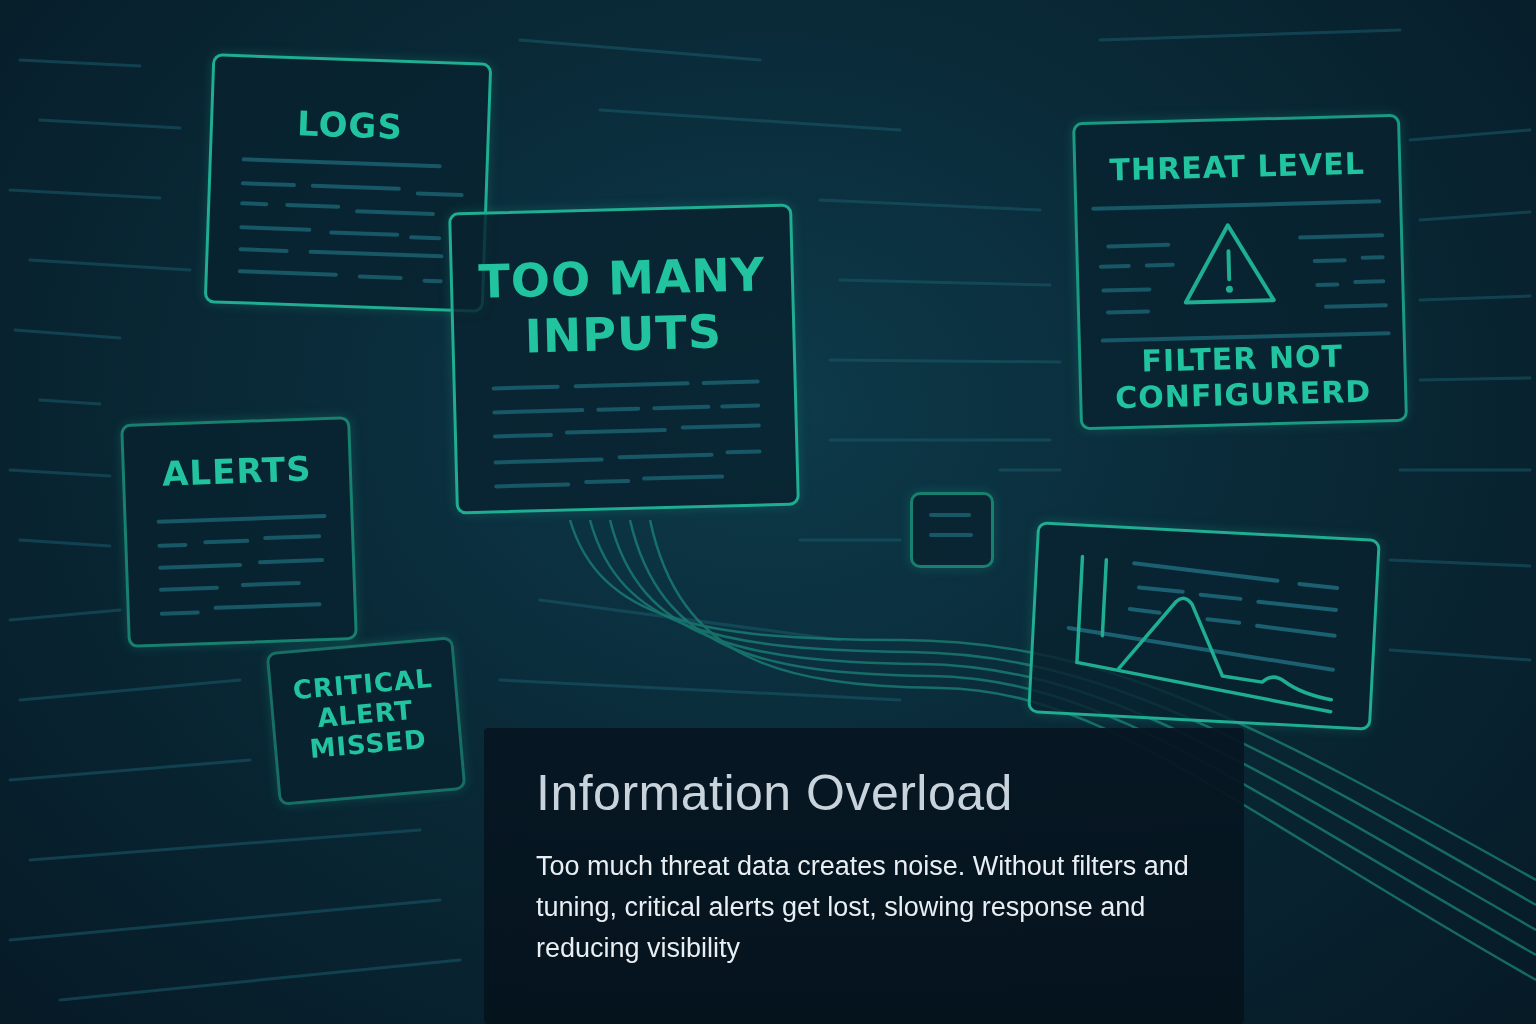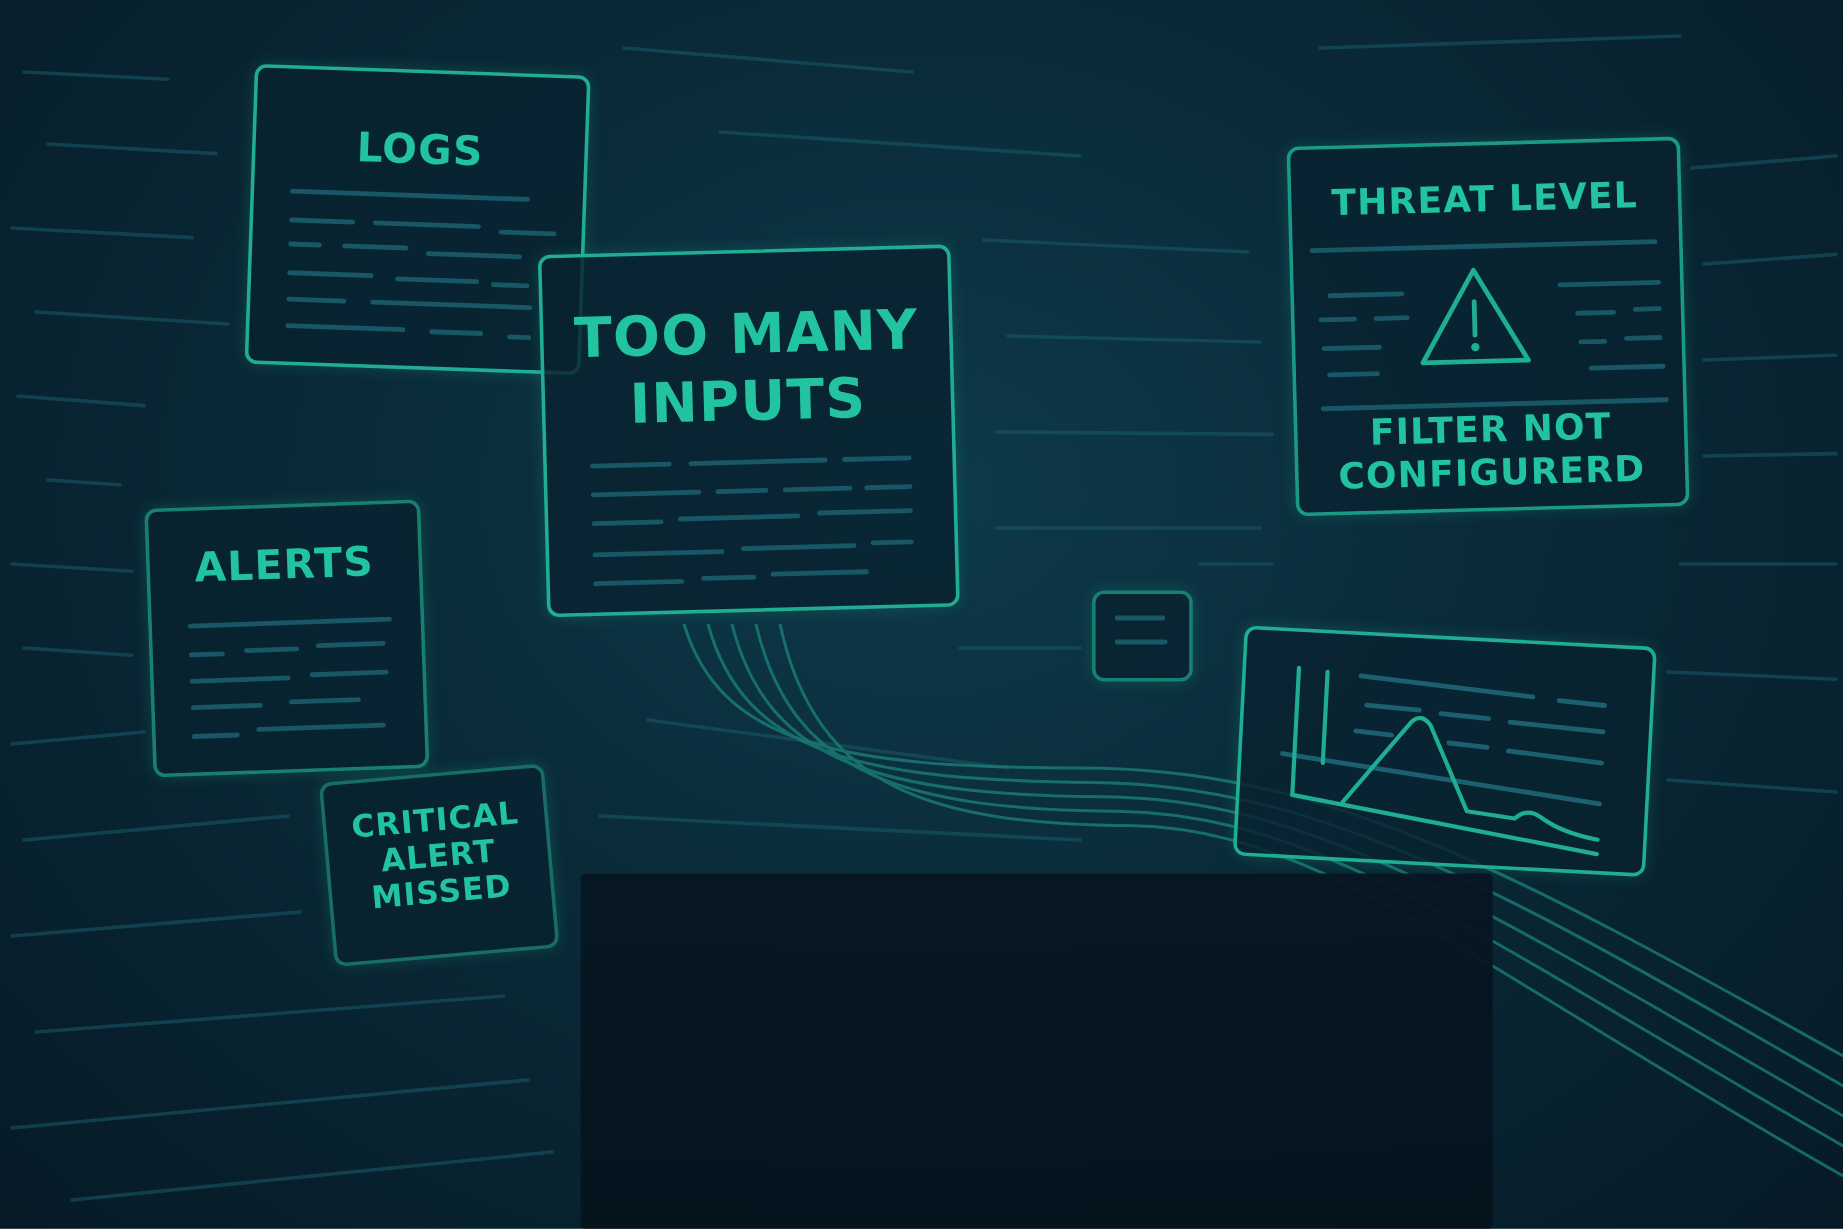--- a/index.html
+++ b/index.html
@@ -186,13 +186,15 @@
     <g stroke="#1fae92" stroke-width="3.5" fill="none" stroke-linecap="round" stroke-linejoin="round">
       <line x1="44" y1="30" x2="44" y2="136"></line>
       <line x1="68" y1="32" x2="68" y2="108"></line>
       <line x1="44" y1="136" x2="300" y2="172"></line>
       <path d="M86 140 L140 70 Q148 62 156 72 L190 142 L230 146 Q240 136 252 144 Q270 156 300 160"></path>
     </g>
   </svg>
 </div>
 
 <div class="caption">
+  <div class="cap-title">Information Overload</div>
+  <div class="cap-body">Too much threat data creates noise. Without filters and tuning, critical alerts get lost, slowing response and reducing visibility</div>
 </div>
 
 </body></html>

